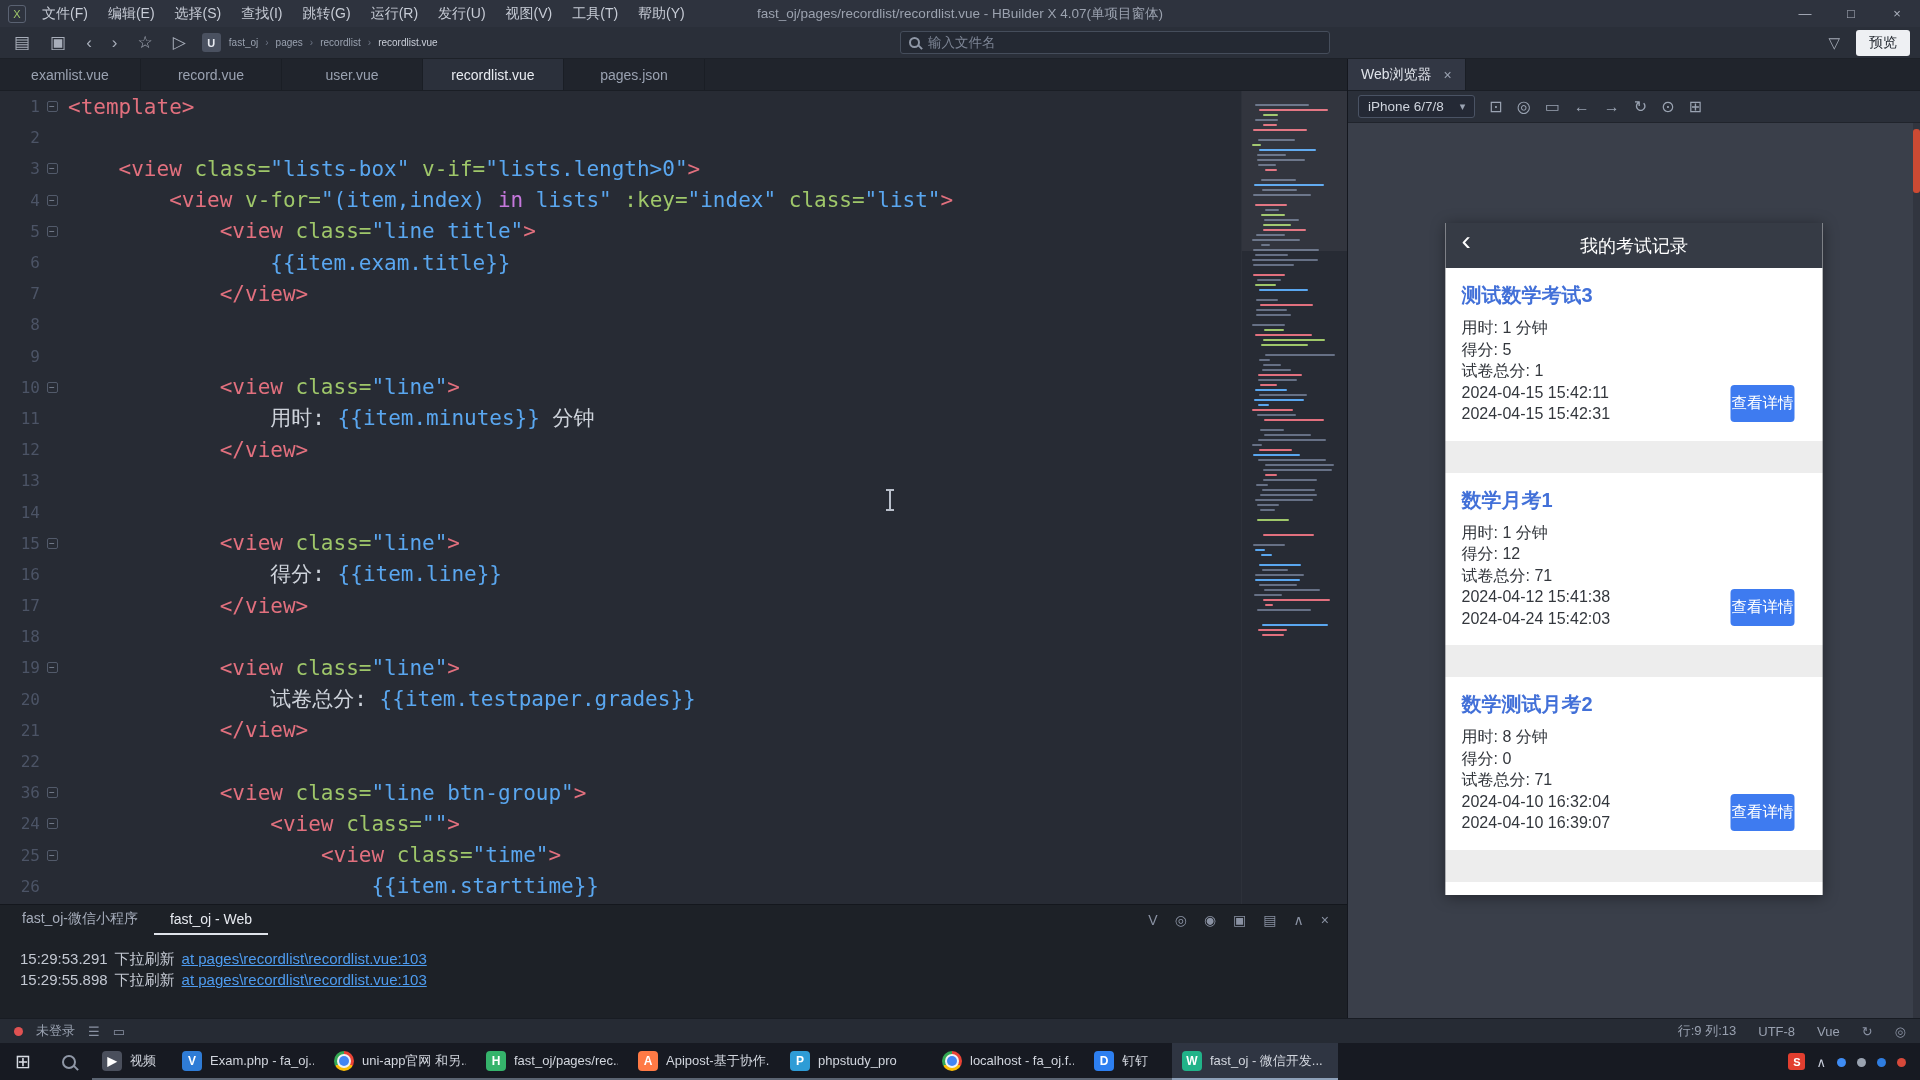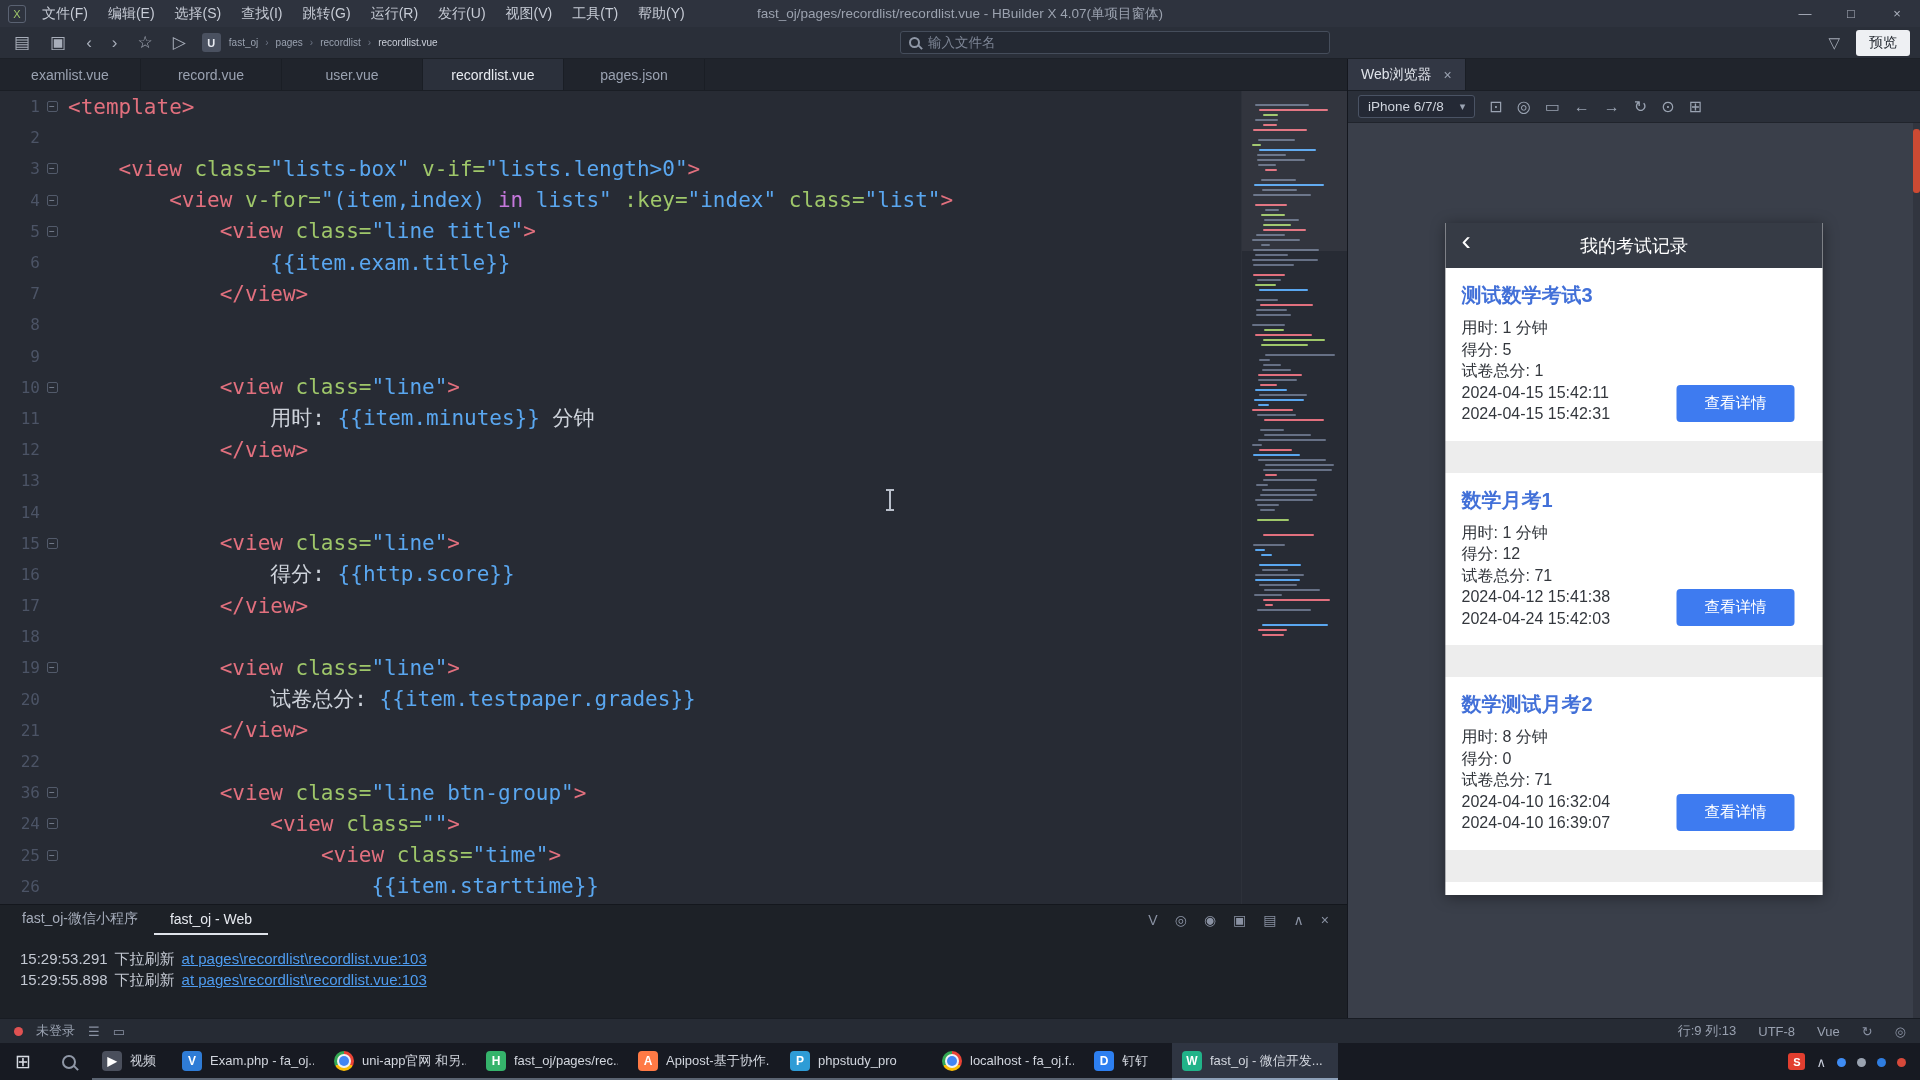--- a/index.html
+++ b/index.html
@@ -92,21 +92,21 @@
 .phone-header{height:45px;background:#363b45;color:#fff;display:flex;align-items:center;justify-content:center;position:relative}
 .phone-back{position:absolute;left:16px;font-size:28px;line-height:1;color:#fff;top:4px}
 .phone-title{font-size:18px;font-weight:500}
 .record-list{background:#ededed;height:627px;overflow:hidden}
 .record-card{background:#fff;padding:14px 16px 16px}
 .record-card + .record-card{margin-top:32px}
 .rec-title{color:var(--record-title-blue,#4270d8);font-size:20px;font-weight:bold;margin-bottom:8px}
 .rec-line{color:#33373d;font-size:16px;line-height:21.5px}
 .rec-bottom{display:flex;align-items:center}
 .rec-times{flex:1}
-.rec-btn{background:var(--button-blue,#3e7bf0);color:#fff;border:none;border-radius:4px;font-size:15.5px;padding:8px 28px;margin-right:12px;font-family:Liberation Mono, monospace;white-space:nowrap}
+.rec-btn{background:var(--button-blue,#3e7bf0);color:#fff;border:none;border-radius:4px;font-size:15.5px;padding:8px 1px;margin-right:12px;font-family:Liberation Mono, monospace;white-space:nowrap}
 
 
 .statusbar{flex:0 0 25px;background:#262b34;border-top:1px solid #181c23;display:flex;align-items:center;padding:0 14px;font-size:13px;color:#99a1b0}
 .sb-left{display:flex;align-items:center;gap:13px}
 .sb-dot{width:9px;height:9px;border-radius:50%;background:var(--status-red,#e05252);display:inline-block}
 .sb-icon{font-size:13px;color:#8a92a3}
 .sb-right{margin-left:auto;display:flex;align-items:center;gap:22px}
 
 
 .taskbar{flex:0 0 37px;background:#171a22;display:flex;align-items:stretch}
@@ -275,21 +275,21 @@
             <div class="cl">
               <span class="ln">15</span>
               <span class="fold">
                 <i class="fbox">−</i>
               </span>
               <span class="code">            <span class="tk-t">&lt;view</span><span class="tk-a"> class=</span><span class="tk-s">"line"</span><span class="tk-t">&gt;</span></span>
             </div>
             <div class="cl">
               <span class="ln">16</span>
               <span class="fold"></span>
-              <span class="code">                <span class="tk-x">得分: </span><span class="tk-m">{{http.score}}</span></span>
+              <span class="code">                <span class="tk-x">得分: </span><span class="tk-m">{{item.line}}</span></span>
             </div>
             <div class="cl">
               <span class="ln">17</span>
               <span class="fold"></span>
               <span class="code">            <span class="tk-t">&lt;/view&gt;</span></span>
             </div>
             <div class="cl">
               <span class="ln">18</span>
               <span class="fold"></span>
               <span class="code"></span>

